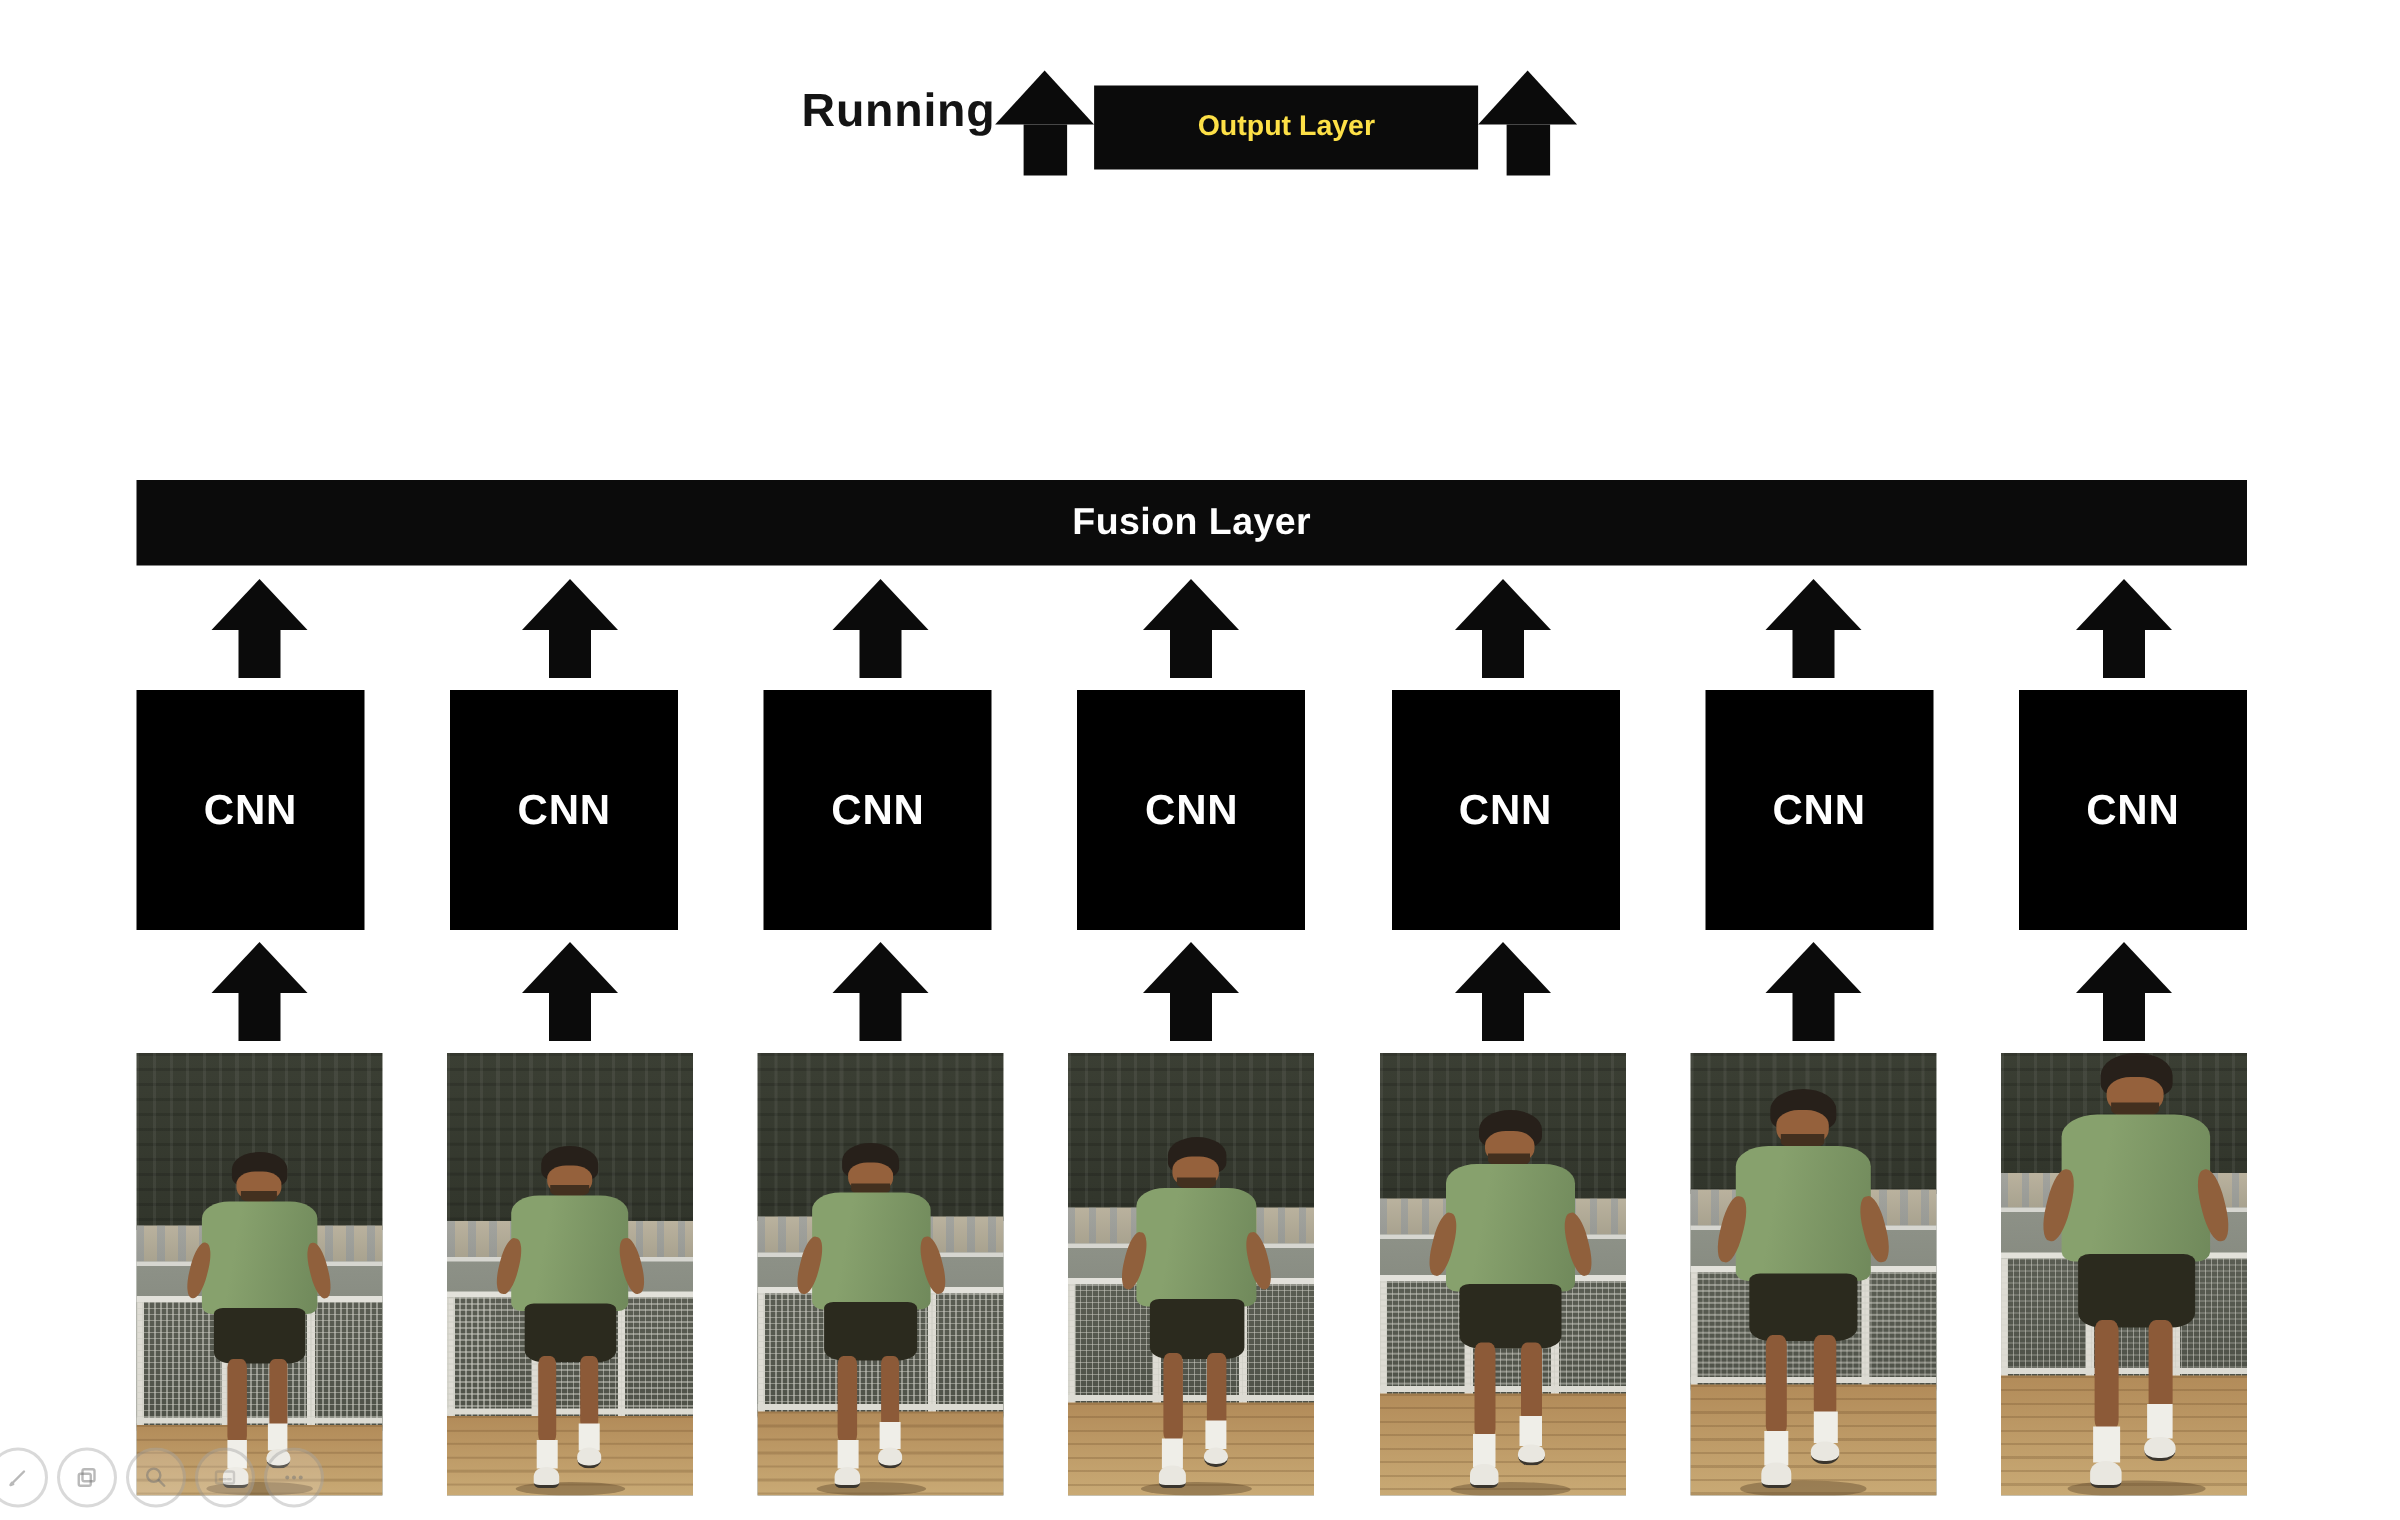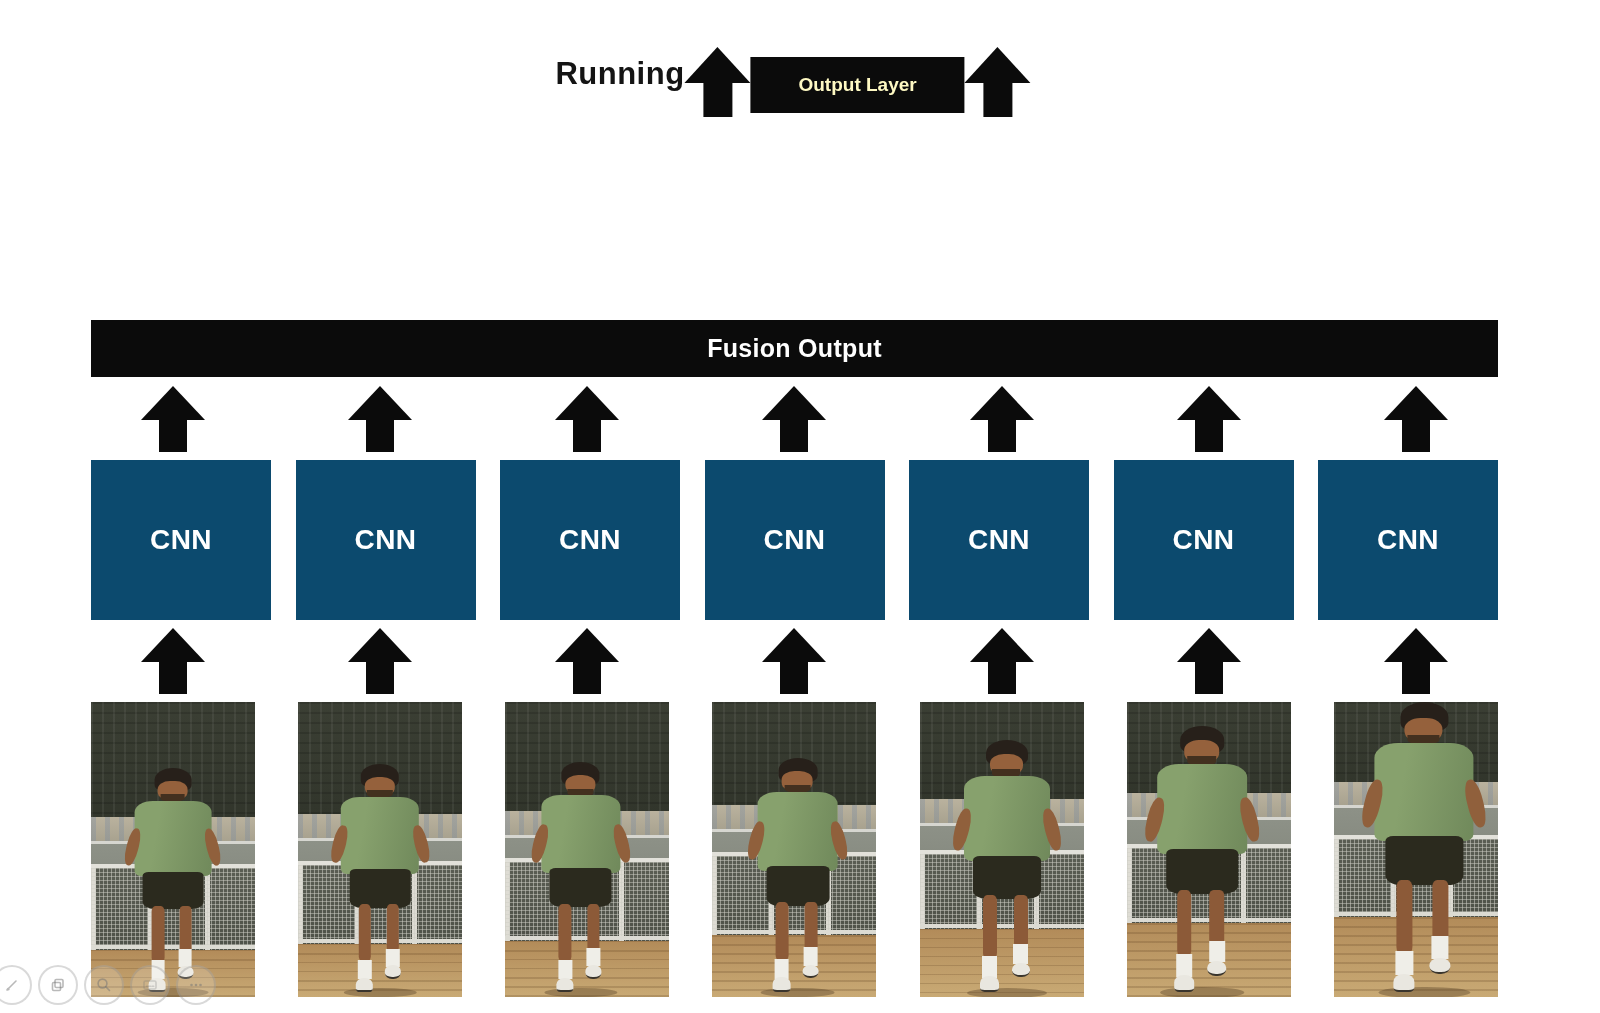--- a/index.html
+++ b/index.html
@@ -9,33 +9,33 @@
   
   .arrow{display:flex;flex-direction:column;align-items:center;}
   .arrow .hd{width:0;height:0;border-left:32px solid transparent;border-right:32px solid transparent;border-bottom:34px solid #0b0b0b;}
   .arrow .sh{width:28px;height:32px;background:#0b0b0b;}
   .arrow.lg .hd{border-left-width:33px;border-right-width:33px;border-bottom-width:36px;}
   .arrow.lg .sh{width:29px;height:34px;}
 
   
   .top-stack{position:absolute;left:793px;top:44px;transform:translateX(-50%);display:flex;flex-direction:row;align-items:center;}
   .prediction{font-size:31px;line-height:36px;font-weight:bold;color:#141414;margin-bottom:17px;letter-spacing:.5px;}
-  .outbox{width:214px;height:56px;background:#0b0b0b;color:#fef9c3;display:flex;align-items:center;justify-content:center;font-size:19px;font-weight:bold;margin:13px 0 7px;}
+  .outbox{width:256px;height:56px;background:#0b0b0b;color:#fde047;display:flex;align-items:center;justify-content:center;font-size:19px;font-weight:bold;margin:13px 0 7px;}
 
   
   .fusion{position:absolute;left:91px;top:320px;width:1407px;height:57px;background:#0b0b0b;color:#ffffff;display:flex;align-items:center;justify-content:center;font-size:25px;font-weight:bold;letter-spacing:.3px;}
 
   
   .cols{position:absolute;left:91px;width:1407px;display:flex;justify-content:space-between;}
   .r-arrows1{top:386px;}
   .r-cnn{top:460px;}
   .r-arrows2{top:628px;}
   .r-frames{top:702px;}
   .cell{width:164px;display:flex;justify-content:center;}
-  .cnn-box{width:180px;height:160px;background:#0c4a6e;color:#ffffff;font-size:28px;font-weight:bold;display:flex;align-items:center;justify-content:center;letter-spacing:.5px;}
+  .cnn-box{width:152px;height:160px;background:#000000;color:#ffffff;font-size:28px;font-weight:bold;display:flex;align-items:center;justify-content:center;letter-spacing:.5px;}
 
   
   .frame{width:164px;height:295px;position:relative;overflow:hidden;background:#8d9187;}
   .sc{position:absolute;left:0;width:100%;}
   .bld{top:0;height:var(--b1);
     background:
       repeating-linear-gradient(90deg, rgba(255,255,255,.06) 0 2px, transparent 2px 11px),
       repeating-linear-gradient(180deg, rgba(0,0,0,.14) 0 2px, transparent 2px 10px),
       linear-gradient(#3b3f34,#31352b);}
   .band{top:calc(var(--b1) - 1%);height:calc(var(--b2) - var(--b1) + 1%);
@@ -96,21 +96,21 @@
     <div class="outbox">
         <span>Output Layer</span>
       </div>
     <div class="arrow lg">
         <span class="hd"></span>
         <span class="sh"></span>
       </div>
   </div>
 
   <div class="fusion">
-    <span>Fusion Output</span>
+    <span>Fusion Layer</span>
   </div>
 
   <div class="cols r-arrows1">
     <div class="cell">
         <div class="arrow">
           <span class="hd"></span>
           <span class="sh"></span>
         </div>
       </div>
     <div class="cell">

